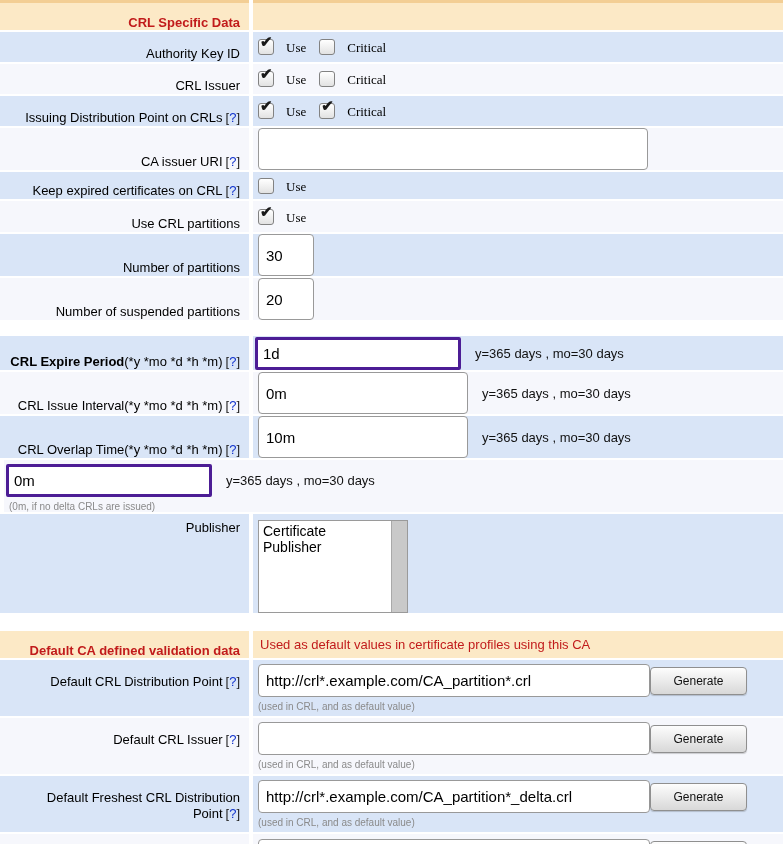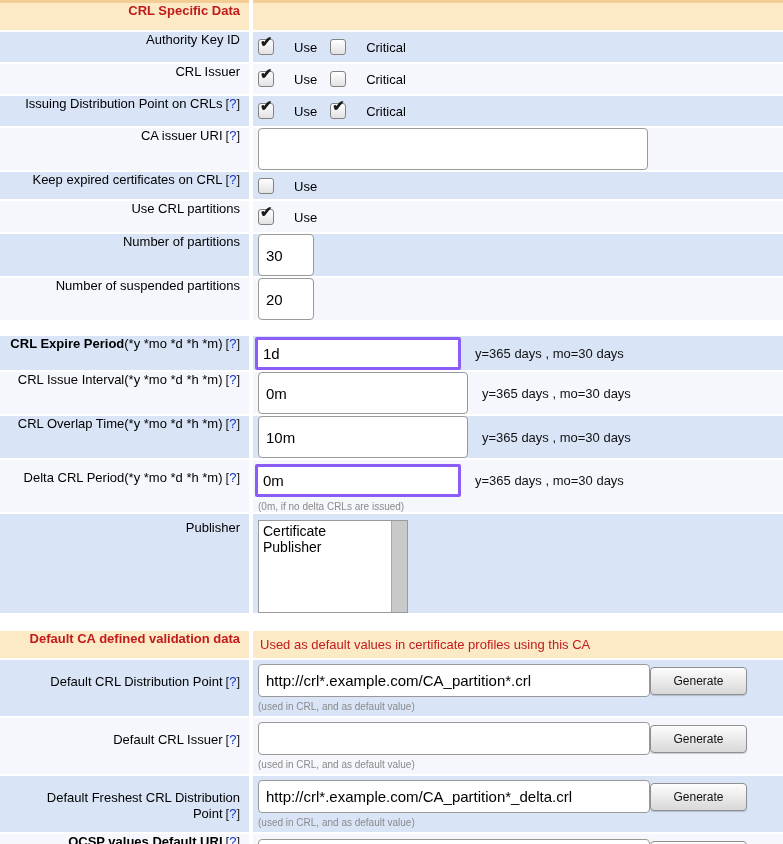--- a/index.html
+++ b/index.html
@@ -8,21 +8,21 @@
     width: 783px;
     font-family: "Liberation Sans", sans-serif;
     color: #000;
   }
   .page { width: 783px; }
 
   
   .row { display: flex; margin-bottom: 2px; }
   .cell-l {
     width: 249px; flex: none;
-    display: flex; align-items: flex-start; justify-content: flex-end;
+    display: flex; align-items: flex-end; justify-content: flex-end;
     padding: 0 9px 0 4px;
   }
   .gap { width: 4px; flex: none; background: #fff; }
   .cell-r { flex: 1; display: flex; align-items: center; padding-left: 5px; }
   .col { flex-direction: column; align-items: flex-start; justify-content: flex-start; padding-top: 4px; }
   .line { display: flex; align-items: center; }
   .vtop { align-items: flex-start; }
   .pt14 { padding-top: 14px; }
   .pt10 { padding-top: 10px; }
   .pt6  { padding-top: 6px; }
@@ -63,34 +63,34 @@
   .cb {
     width: 16px; height: 16px; flex: none;
     border: 1px solid #828282; border-radius: 3px;
     background: linear-gradient(#ffffff, #e2e2e2);
     display: inline-block; position: relative;
   }
   .cb .mark {
     position: absolute; left: 1px; top: -6px;
     font-size: 15px; font-weight: bold; color: #1a1a1a; line-height: 1;
   }
-  .cb-lbl { font-size: 13px; margin-left: 20px; line-height: 14px; }
+  .cb-lbl { font-size: 13px; margin-left: 12px; line-height: 14px; font-family: Liberation Serif, serif; }
 
   
   .ti {
     border: 1px solid #999; border-radius: 4px; background: #fff;
     font-family: "Liberation Sans", sans-serif; font-size: 15px; color: #000;
     padding: 0 7px; height: 42px;
   }
   .ti.wide   { width: 390px; }
   .ti.small  { width: 56px; }
   .ti.period { width: 210px; }
   .ti.url    { width: 392px; height: 33px; }
   .ti.hl {
-    border: 3px solid #8b5cf6; border-radius: 2px;
+    border: 3px solid #4c1d95; border-radius: 2px;
     margin-left: -3px; width: 206px; height: 33px; padding: 0 5px;
   }
 
   
   .btn {
     margin-left: 0; min-width: 97px; height: 28px;
     border: 1px solid #8f8f8f; border-radius: 4px;
     background: linear-gradient(#fdfdfd, #d8d8d8);
     font-family: "Liberation Sans", sans-serif; font-size: 12px; color: #111;
     box-shadow: 0 1px 1px rgba(0,0,0,0.18);
@@ -274,23 +274,20 @@
         <span class="lbl"><b></b><span>CRL Overlap Time(*y *mo *d *h *m)</span><a class="help"><span class="br">[</span><span class="q">?</span><span class="br">]</span></a></span>
       </div>
       <div class="gap"></div>
       <div class="cell-r bg-a">
         <input class="ti period" value="10m" style="">
         <span class="note">y=365 days , mo=30 days</span>
       </div>
     </div>
 
     <div class="row rh46">
-      <div class="cell-l bg-b vtop pt10">
-        <span class="lbl"><b></b><span>Delta CRL Period(*y *mo *d *h *m)</span><a class="help"><span class="br">[</span><span class="q">?</span><span class="br">]</span></a></span>
-      </div>
       <div class="gap"></div>
       <div class="cell-r bg-b col">
         <div class="line">
           <input class="ti period hl" value="0m" style="">
           <span class="note">y=365 days , mo=30 days</span>
         </div>
         <div class="subnote">(0m, if no delta CRLs are issued)</div>
       </div>
     </div>
 

